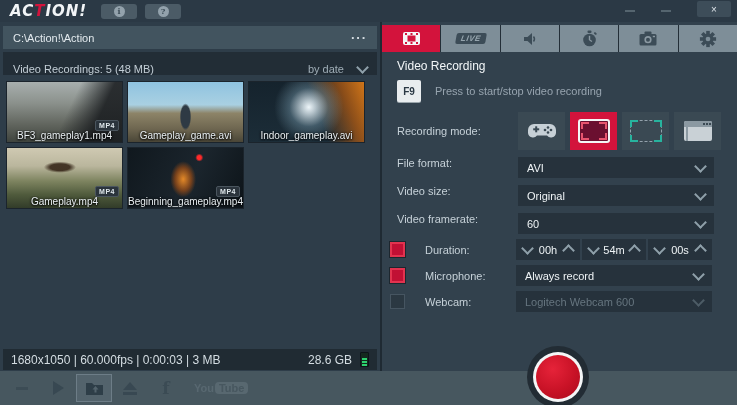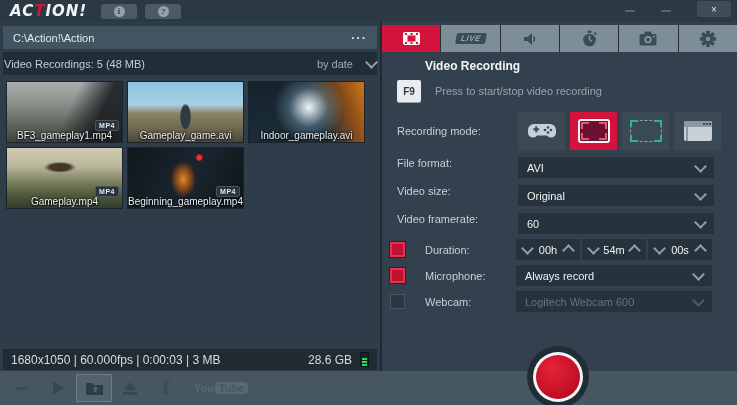--- a/index.html
+++ b/index.html
@@ -16,22 +16,22 @@
   .wincontrols{margin-left:auto;display:flex;align-items:center;height:100%;}
   .windash{width:10px;height:2px;background:#55656f;margin-right:26px;}
   .winclose{width:34px;height:16px;margin:0 6px 4px 0;background:#3d4d59;color:#dbe2e7;font-size:10px;
         display:flex;align-items:center;justify-content:center;border-radius:2px;}
   
   .main{position:absolute;top:22px;left:0;width:737px;height:349px;display:flex;}
   .leftpanel{width:380px;height:349px;display:flex;flex-direction:column;background:#2e3d49;}
   .pathbar{margin:4px 3px 0 3px;height:23px;background:#42545f;display:flex;align-items:center;
         padding:0 10px;color:#e3eaee;font-size:11px;}
   .pathdots{margin-left:auto;color:#d6dee3;font-size:13px;font-weight:bold;letter-spacing:1px;}
-  .listheader{margin:3px 3px 0 3px;height:23px;background:#222d36;display:flex;align-items:center;
-        padding:0 1px;color:#c3ced6;font-size:11px;}
+  .listheader{margin:3px 3px 0 3px;height:23px;background:#222d36;display:flex;align-items:flex-end;
+        padding:0 10px;color:#c3ced6;font-size:11px;}
   .sortwrap{margin-left:auto;display:flex;align-items:center;color:#9fadb6;font-size:11px;}
   .chev{width:7px;height:7px;border-right:2px solid #8fa0aa;border-bottom:2px solid #8fa0aa;
         transform:rotate(45deg);display:inline-block;}
   .chev.up{transform:rotate(-135deg);}
   .sortwrap .chev{margin-left:14px;margin-top:-3px;}
   .grid{padding:6px 4px 0 4px;display:flex;flex-wrap:wrap;}
   .thumb{position:relative;width:117px;height:62px;margin:0 2px 4px 2px;border:1px solid #1b242c;box-sizing:border-box;}
   .thumb .tname{position:absolute;left:0;right:0;bottom:1px;text-align:center;color:#e9eff2;font-size:10px;
         text-shadow:0 1px 2px #000,0 0 3px #000;white-space:nowrap;overflow:hidden;}
   .badge{position:absolute;right:3px;bottom:11px;background:#2b343c;border:1px solid #4a555e;border-radius:2px;
@@ -57,21 +57,21 @@
   
   .rightpanel{width:357px;height:349px;background:#32414d;border-left:2px solid #1f2a33;box-sizing:border-box;
         display:flex;flex-direction:column;}
   .tabs{margin-top:3px;height:27px;display:flex;background:#232e37;}
   .tab{flex:1;margin-right:1px;background:#7e8e98;display:flex;align-items:center;justify-content:center;}
   .tab:last-child{margin-right:0;}
   .tab.active{background:#d3133c;}
   .livebox{transform:skewX(-10deg);background:#3c4c57;border-radius:2px;padding:1px 5px;
         color:#96a5ae;font-size:8px;font-weight:bold;font-style:italic;letter-spacing:.5px;}
   .content{padding:0 0 0 15px;color:#c6d1d8;}
-  .sectitle{margin-top:7px;font-size:12px;font-weight:bold;color:#f2f6f8;margin-left:28px;}
+  .sectitle{margin-top:7px;font-size:12px;font-weight:normal;color:#f2f6f8;}
   .hotkeyrow{margin-top:6px;display:flex;align-items:center;height:24px;}
   .keycap{width:24px;height:22px;background:#e9edef;border-radius:2px;color:#2b3945;font-size:10px;font-weight:bold;
         display:flex;align-items:center;justify-content:center;box-shadow:0 1px 0 #9aa5ab;}
   .hint{margin-left:14px;color:#97a4af;font-size:11px;}
   .moderow{margin-top:9px;display:flex;align-items:center;height:38px;}
   .moderow .lbl{width:121px;font-size:11px;}
   .modes{display:flex;}
   .modebtn{width:47px;height:38px;background:#3a4953;margin-right:5px;display:flex;align-items:center;justify-content:center;position:relative;}
   .modebtn.active{background:#d3133c;}
   .ic-full{width:28px;height:20px;border:2px solid #f4f6f7;border-radius:3px;background:#6b1030;position:relative;}

